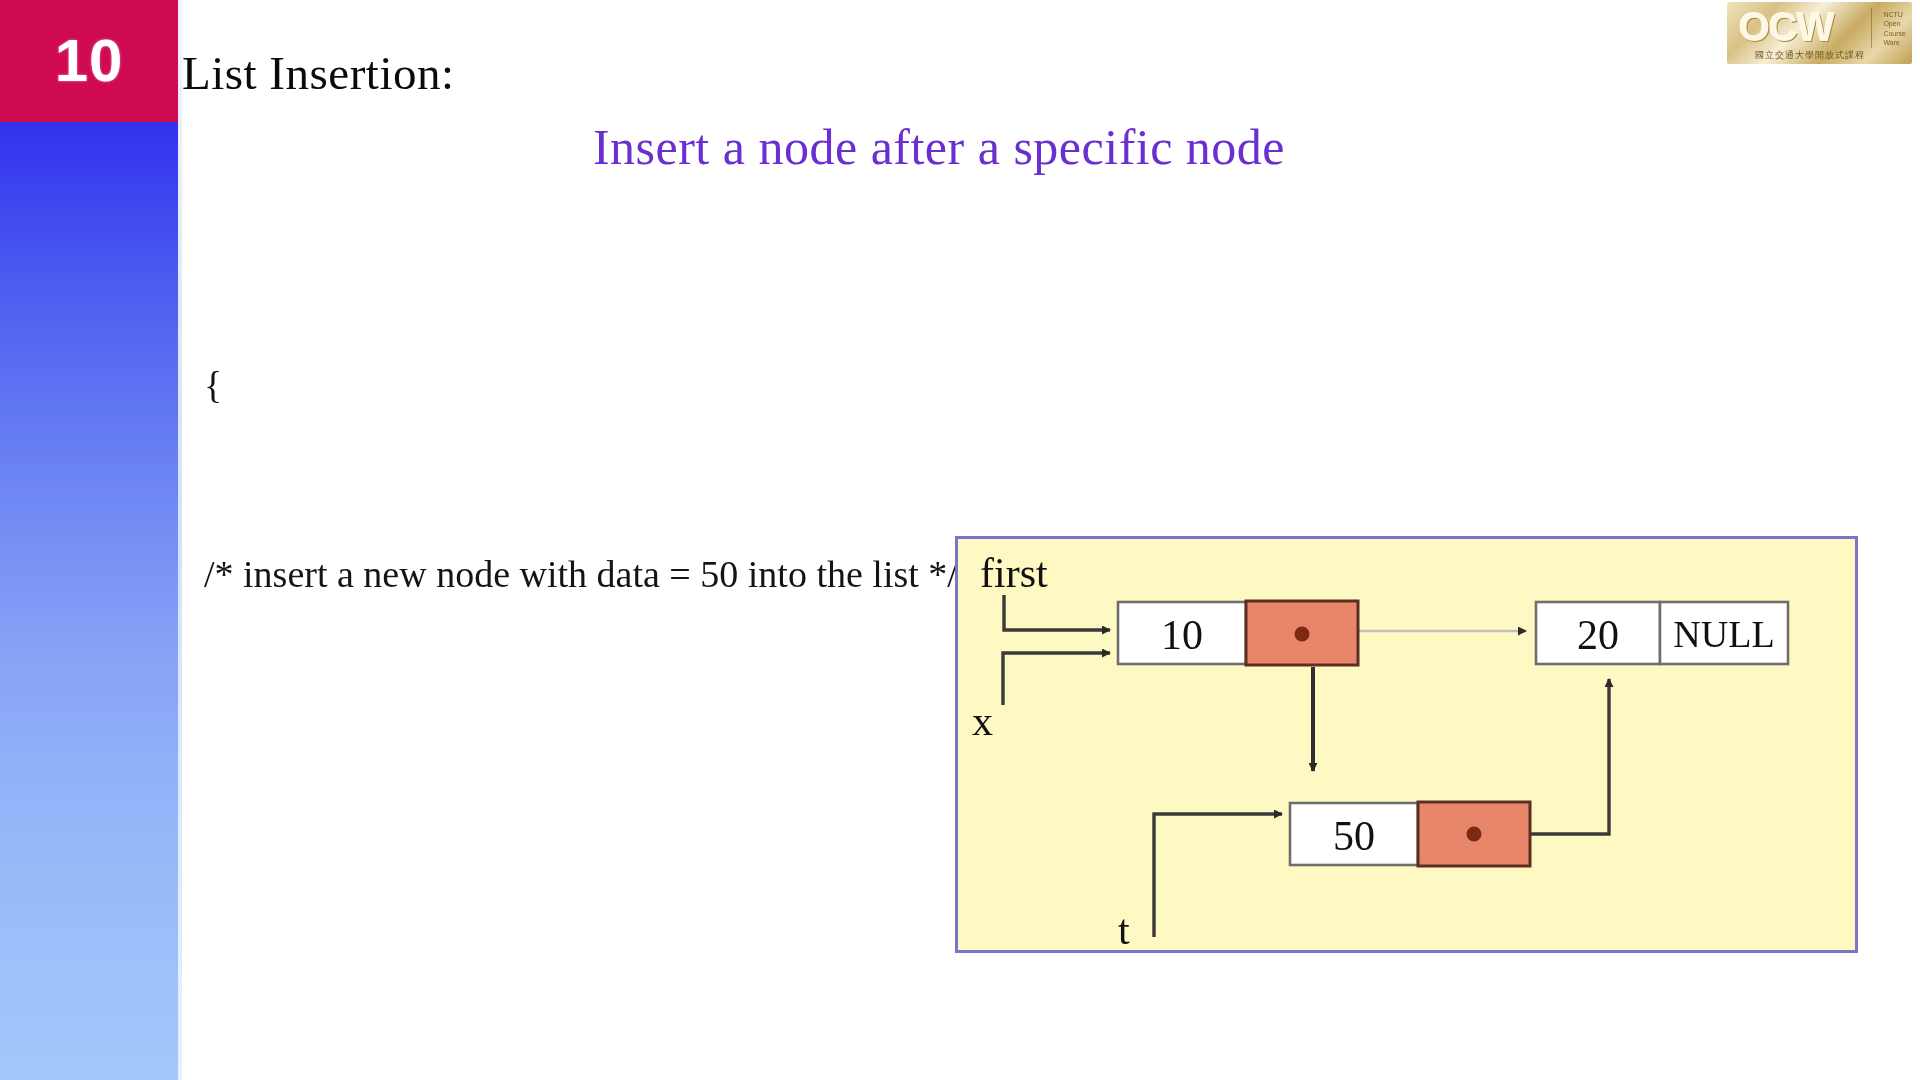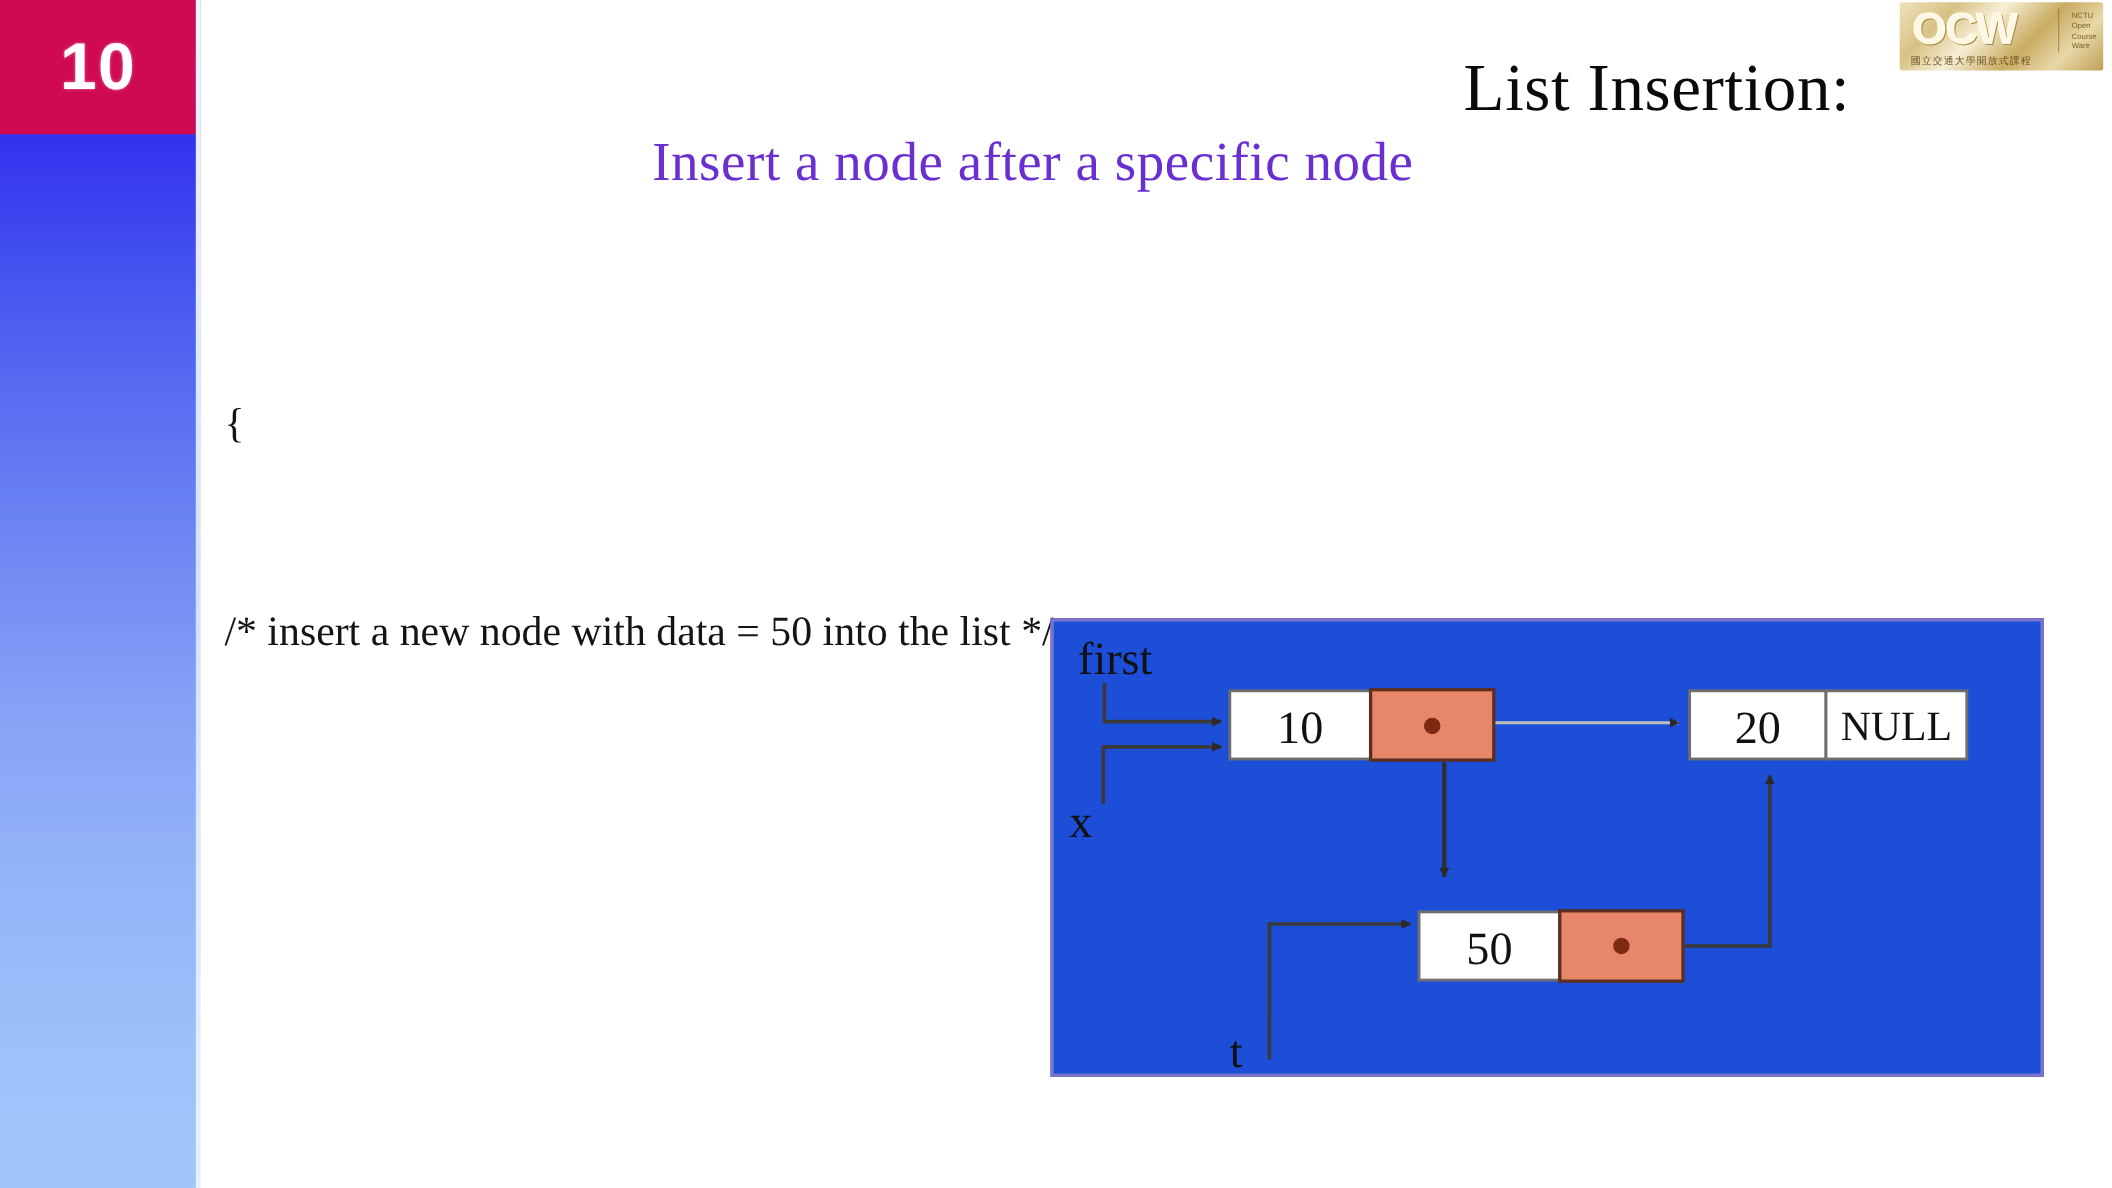--- a/index.html
+++ b/index.html
@@ -84,21 +84,21 @@
     font-family: "Liberation Sans", "DejaVu Sans", sans-serif;
     font-size: 40px;
     font-weight: bold;
     letter-spacing: -1px;
     color: #fdf8e6;
     text-shadow: 1px 1px 0 #a98a3e, -1px -1px 0 #fffbe9;
     text-align: center;
   }
   #logo-sub {
     position: absolute;
-    left: 10px; bottom: 2px;
+    left: 28px; bottom: 2px;
     font-family: Liberation Sans, sans-serif;
     font-size: 9px;
     color: #6d5520;
     letter-spacing: 1px;
     white-space: nowrap;
   }
   #logo-side {
     position: absolute;
     right: 6px; top: 8px;
     font-family: "Liberation Sans", "DejaVu Sans", sans-serif;
@@ -113,22 +113,22 @@
     right: 40px; top: 6px;
     width: 1px; height: 40px;
     background: rgba(120,95,40,0.55);
   }
 
   
   #title {
     position: absolute;
     left: 182px; top: 46px;
     width: 1500px;
-    text-align: right;
-    font-size: 61px;
+    text-align: left;
+    font-size: 47px;
     color: #0a0a0a;
     letter-spacing: 0.5px;
     font-family: Liberation Serif, serif;
   }
   #subtitle {
     position: absolute;
     left: 182px; top: 118px;
     width: 1430px;
     text-align: center;
     font-size: 50px;
@@ -144,24 +144,24 @@
     font-size: 38px;
     color: #141414;
     line-height: 63px;
     white-space: pre;
   }
   #code .ln { display: block; height: 63px; }
 
   
   #diagram {
     position: absolute;
-    left: 955px; top: 562px;
+    left: 955px; top: 536px;
     width: 903px; height: 417px;
     border: 3px solid #7b74c9;
-    background: #1d4ed8;
+    background: #fef9c3;
     box-sizing: border-box;
   }
   #diagram svg { display: block; }
   .ptr-label {
     font-family: "Liberation Serif", "DejaVu Serif", serif;
     font-size: 42px;
     fill: #111111;
   }
   .val-label {
     font-family: "Liberation Serif", "DejaVu Serif", serif;

